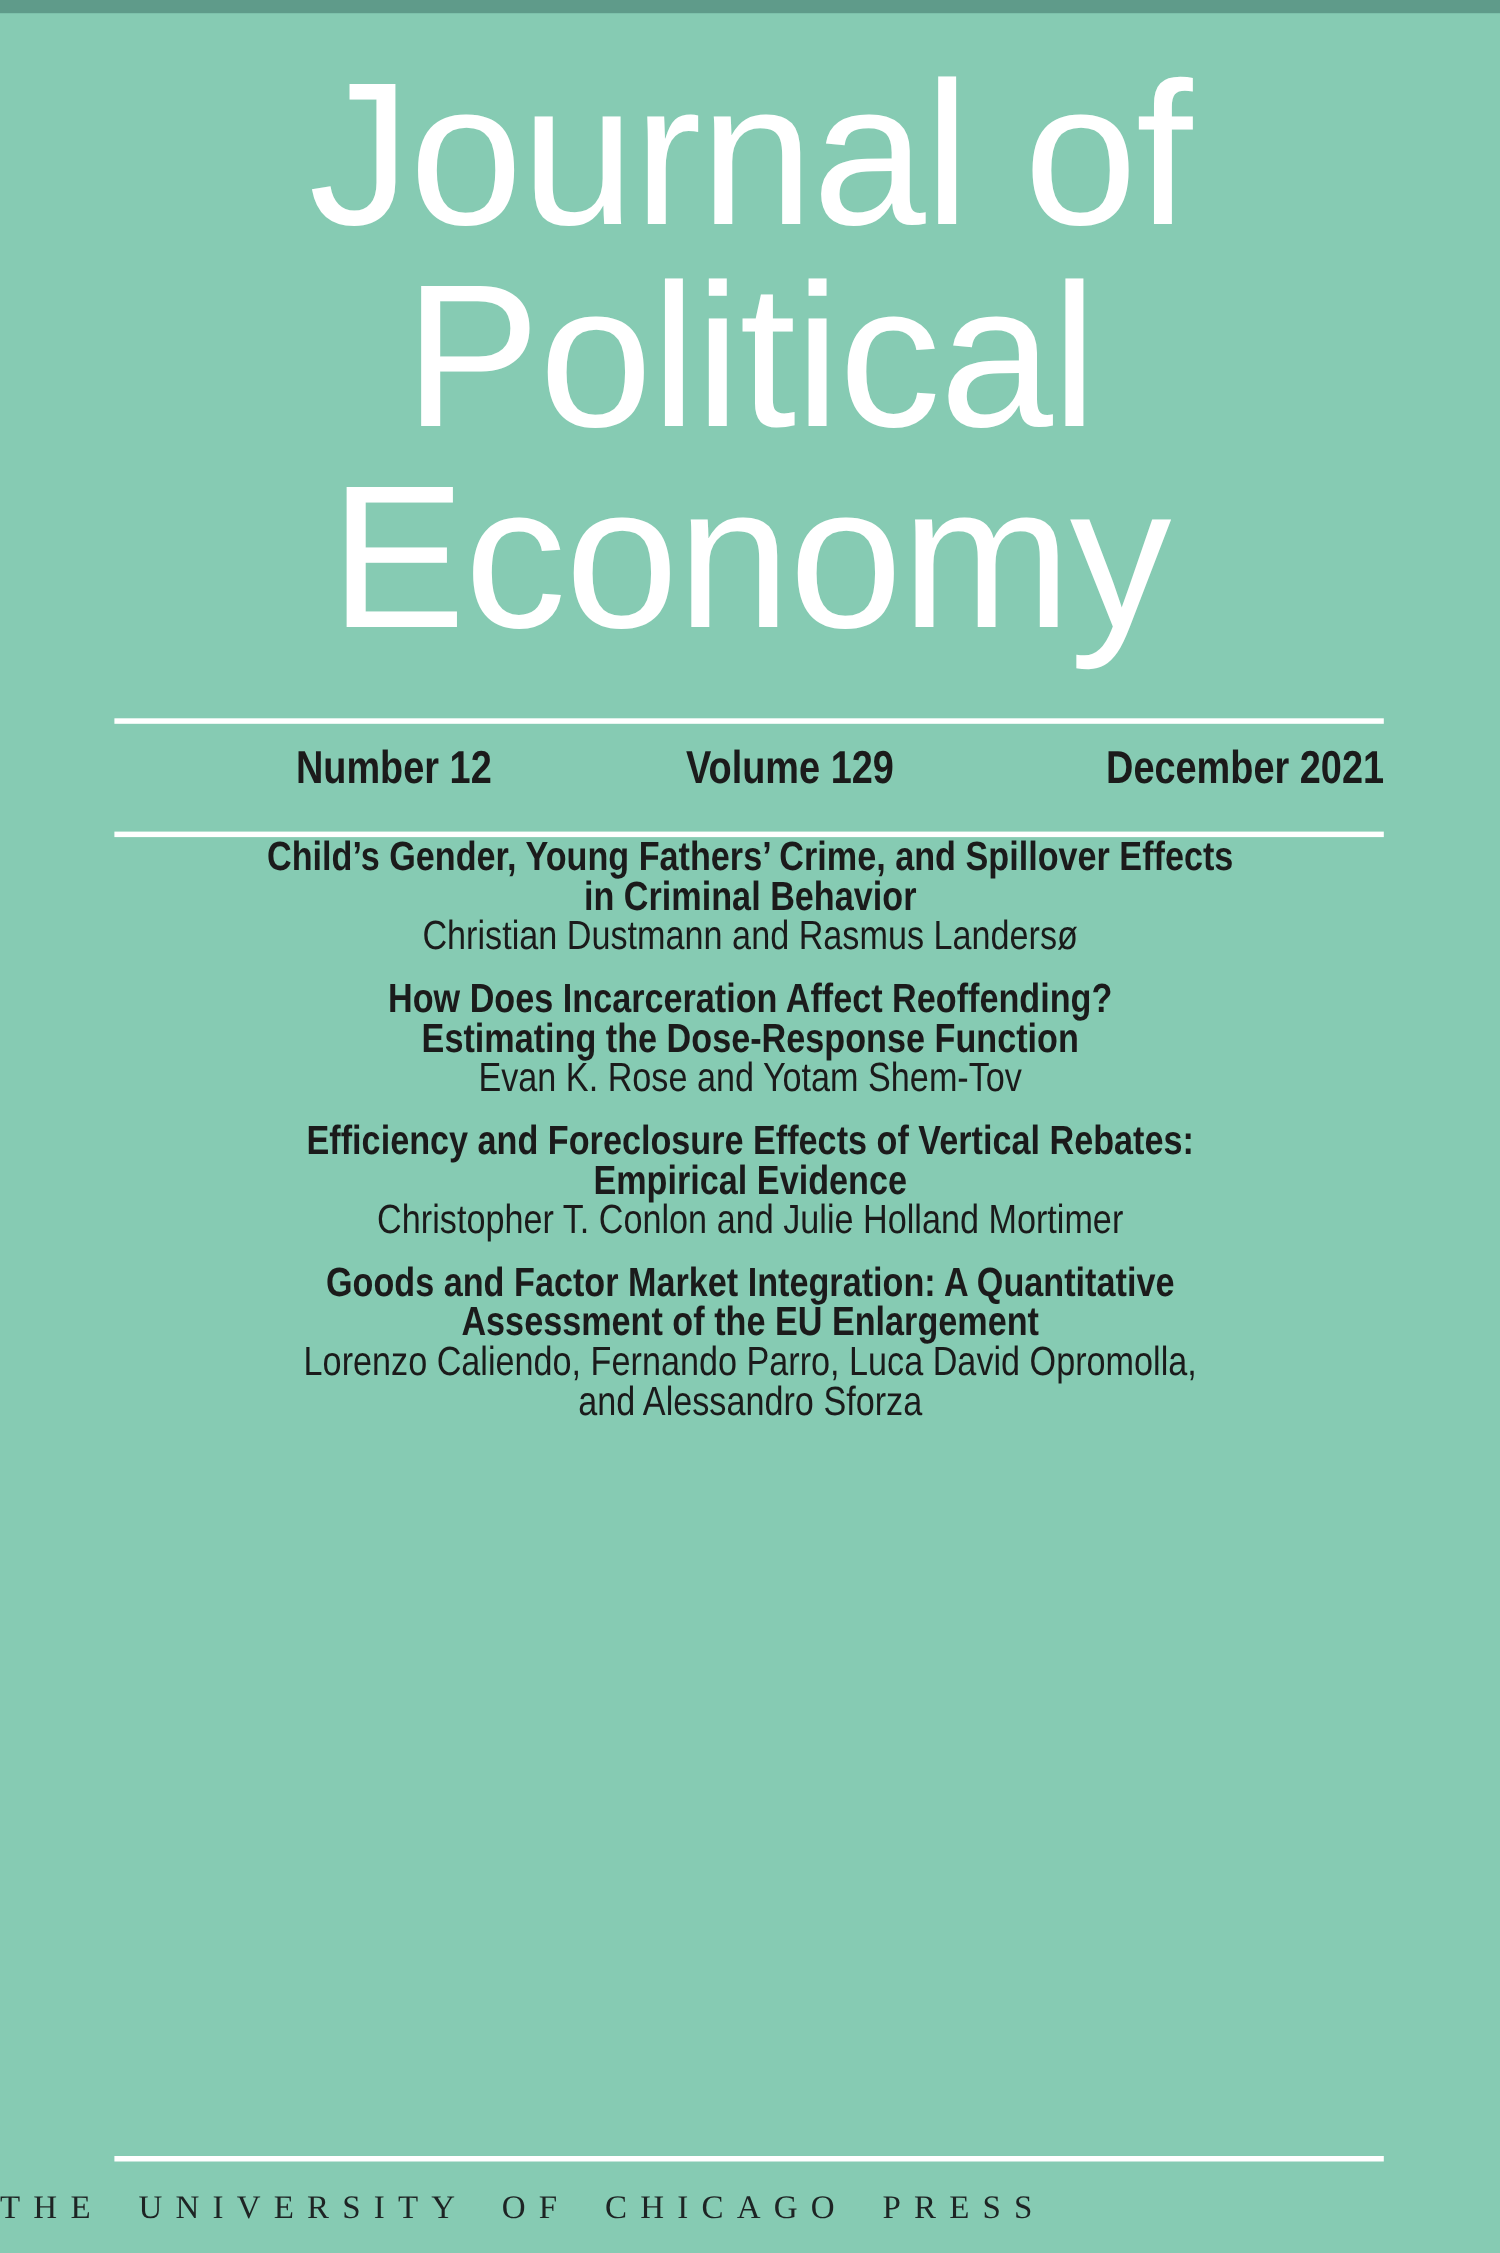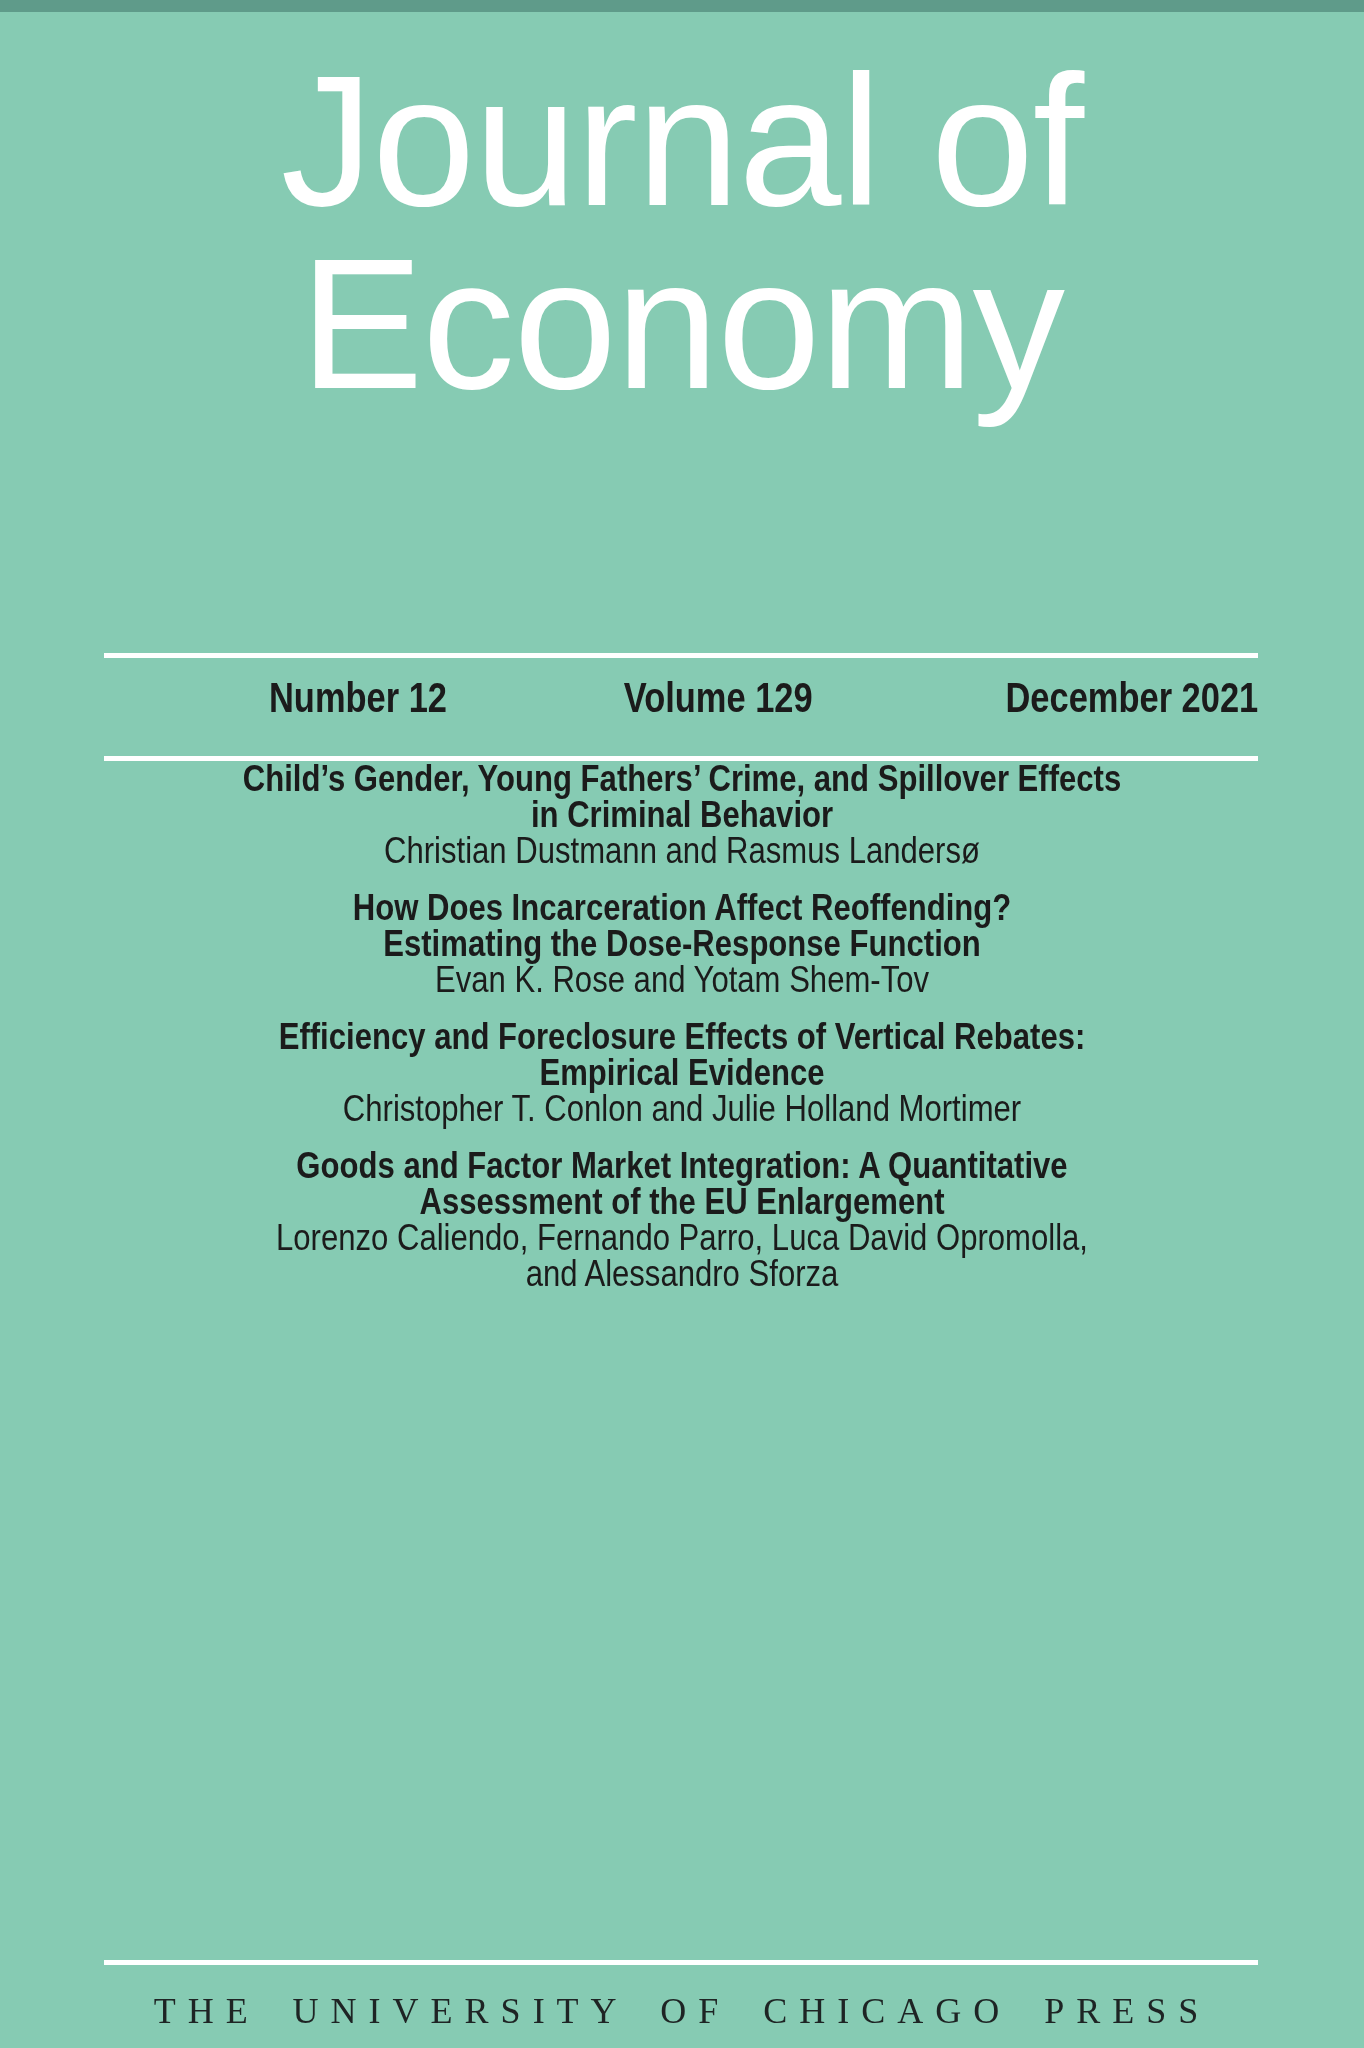--- a/index.html
+++ b/index.html
@@ -75,37 +75,38 @@
   .article-line { transform: scaleX(0.84); transform-origin: center; white-space: nowrap; }
   .article-line.title  { font-weight: 700; }
   .article-line.author { font-weight: 400; }
 
   
   .publisher-name {
     position: absolute;
     top: 1978px;
     left: 0;
     width: 100%;
-    text-align: center;
+    text-align: left;
     font-family: "Liberation Serif", serif;
-    font-size: 36px;
+    font-size: 30px;
     font-weight: 400;
     letter-spacing: 12px;
     word-spacing: 12px;
     color: #1e2424;
     white-space: nowrap;
   }
 </style>
 </head>
 <body>
 
 <div class="cover">
 
   <header class="masthead">
     <div class="masthead-line">Journal of</div>
+    <div class="masthead-line">Political</div>
     <div class="masthead-line">Economy</div>
   </header>
 
   <div class="rule rule-top"></div>
 
   <div class="issue-row">
     <span class="issue-item first">Number 12</span>
     <span class="issue-item middle">Volume 129</span>
     <span class="issue-item last">December 2021</span>
   </div>

